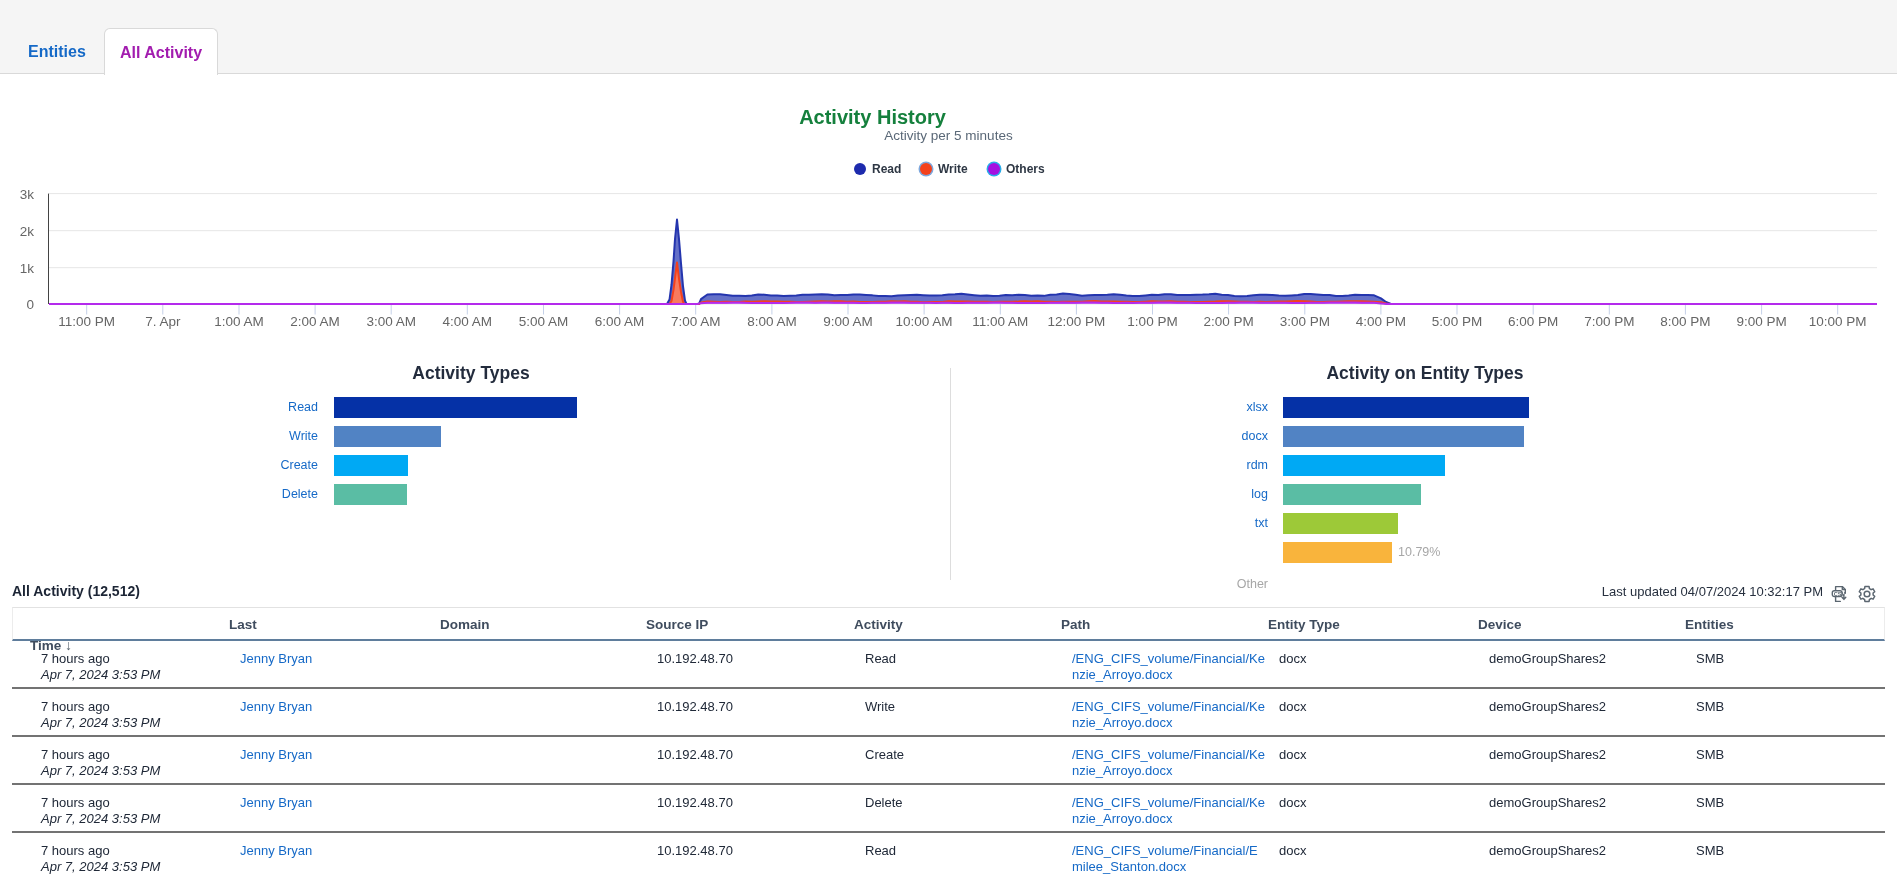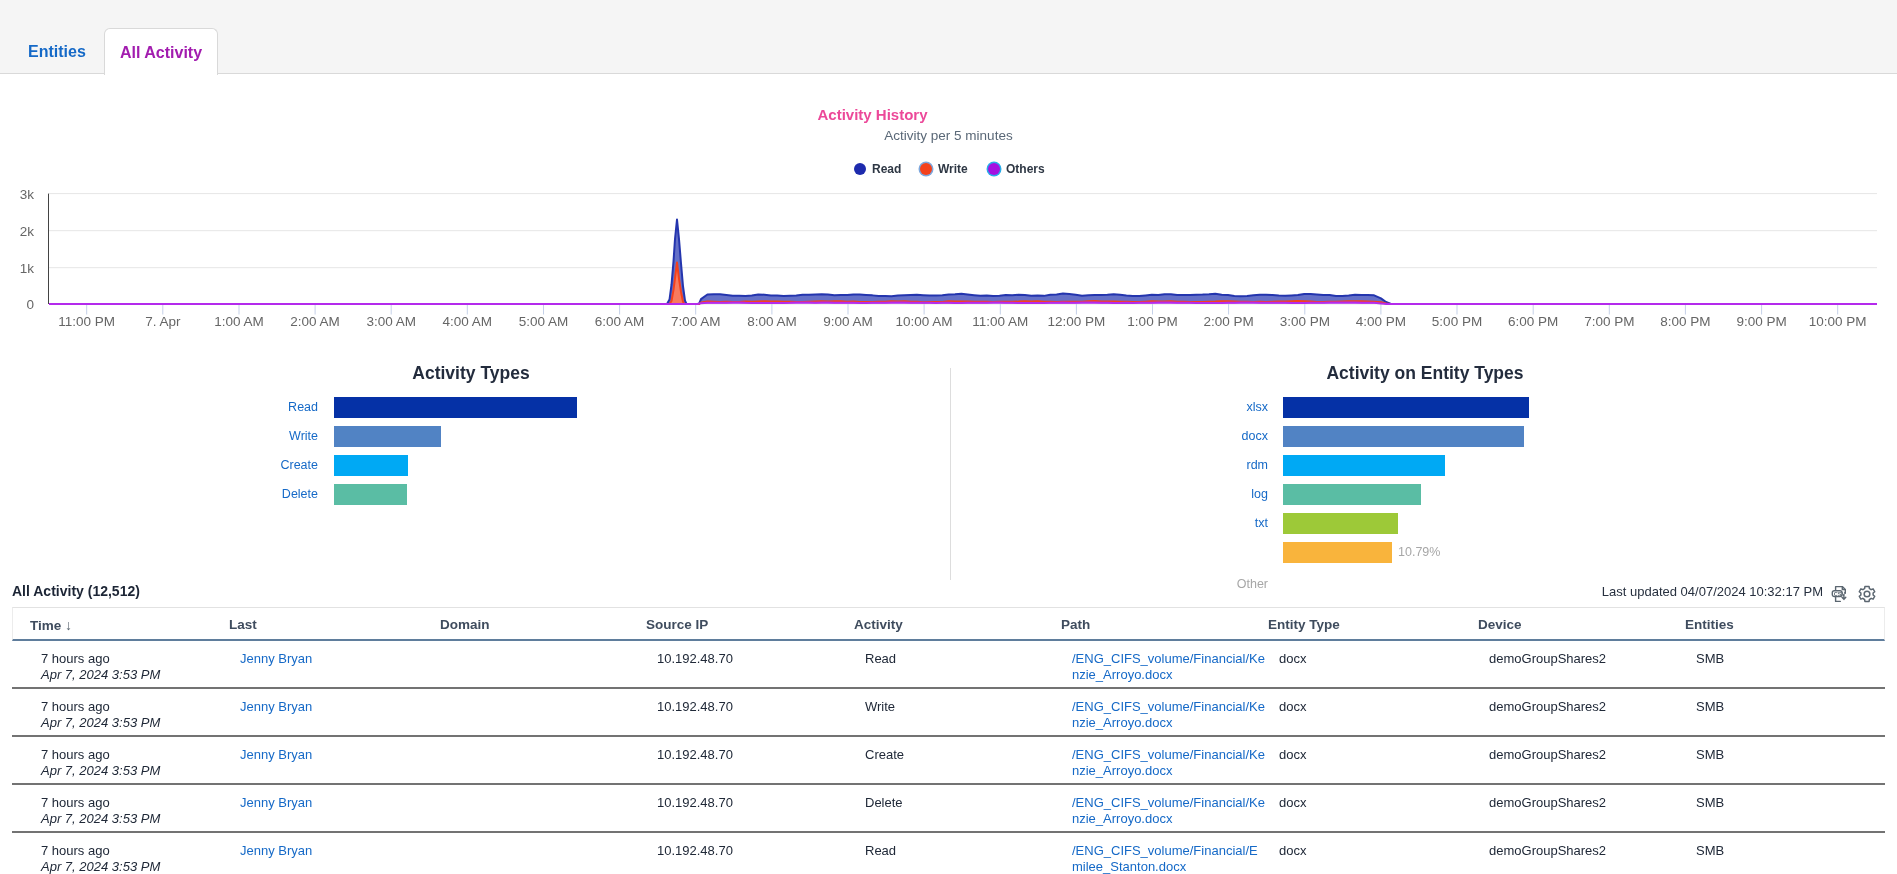--- a/index.html
+++ b/index.html
@@ -1,19 +1,19 @@
 <!DOCTYPE html>
 <html><head><meta charset="utf-8">
 <style>
 * { margin:0; padding:0; box-sizing:border-box; }
 html,body { width:1897px; height:874px; background:#fff; font-family:"Liberation Sans",sans-serif; overflow:hidden; position:relative; }
 .tabbar { position:absolute; top:0; left:0; width:1897px; height:74px; background:#f5f5f5; border-bottom:1px solid #d9d9d9; }
 .tab-ent { position:absolute; top:43px; left:28px; font-size:16px; font-weight:bold; color:#1569c7; }
 .tab-act { position:absolute; top:28px; left:104px; width:114px; height:47px; background:#fff; border:1px solid #d9d9d9; border-bottom:none; border-radius:6px 6px 0 0; text-align:center; font-size:16px; font-weight:bold; color:#a21caf; line-height:48px; }
-.ctitle { position:absolute; top:106px; left:0; width:1745px; text-align:center; font-size:15px; font-weight:bold; color:#ec4899; }
+.ctitle { position:absolute; top:106px; left:0; width:1745px; text-align:center; font-size:20px; font-weight:bold; color:#15803d; }
 .csub { position:absolute; top:128px; left:0; width:1897px; text-align:center; font-size:13.5px; color:#5a6877; }
 .litem { position:absolute; top:162px; font-size:12px; font-weight:bold; color:#2e3744; line-height:14px; }
 .dot { position:absolute; top:163px; width:12px; height:12px; border-radius:50%; }
 .chart { position:absolute; top:185px; left:0; }
 .ptitle { position:absolute; font-size:17.5px; font-weight:bold; color:#232c3d; }
 .blab { position:absolute; font-size:12.5px; color:#1569c7; text-align:right; line-height:21px; height:21px; }
 .blab.gray { color:#a7a7a7; }
 .bar { position:absolute; height:21px; }
 .vdiv { position:absolute; left:950px; top:368px; width:1px; height:212px; background:#dddddd; }
 .alltitle { position:absolute; top:583px; left:12px; font-size:14px; font-weight:bold; color:#1c2535; }
@@ -141,21 +141,21 @@
 <path d="M4.6 13.1 V17.4 H9.3"></path>
 <rect x="1.3" y="6.7" width="9.7" height="5.9" rx="2"></rect>
 <path d="M12.9 10.7 V15.1 M11.0 13.2 L12.9 15.4 L14.8 13.2"></path>
 </g>
 <text x="2.7" y="11.8" font-family="Liberation Sans" font-size="5.6" font-weight="bold" fill="#5b6670">CSV</text>
 </svg><span class="ic2"><svg width="20" height="20" viewBox="0 0 24 24" fill="none" stroke="#5b6670" stroke-width="1.8">
 <circle cx="12" cy="12" r="3.4"></circle>
 <path d="M19.4 12a7.4 7.4 0 0 0-.1-1.2l2-1.5-2-3.5-2.3 1a7.4 7.4 0 0 0-2.1-1.2L14.5 3h-5l-.4 2.6a7.4 7.4 0 0 0-2.1 1.2l-2.3-1-2 3.5 2 1.5a7.4 7.4 0 0 0 0 2.4l-2 1.5 2 3.5 2.3-1a7.4 7.4 0 0 0 2.1 1.2l.4 2.6h5l.4-2.6a7.4 7.4 0 0 0 2.1-1.2l2.3 1 2-3.5-2-1.5c.1-.4.1-.8.1-1.2z" stroke-linejoin="round"></path>
 </svg></span></div>
 <div class="thead">
-    <div class="th" style="left:17px;">Time <span class="arr">↓</span></div>
+    <div class="th" style="left:17px;margin-top:20px;">Time <span class="arr">↓</span></div>
     <div class="th" style="left:216px;">Last</div>
     <div class="th" style="left:427px;">Domain</div>
     <div class="th" style="left:633px;">Source IP</div>
     <div class="th" style="left:841px;">Activity</div>
     <div class="th" style="left:1048px;">Path</div>
     <div class="th" style="left:1255px;">Entity Type</div>
     <div class="th" style="left:1465px;">Device</div>
     <div class="th" style="left:1672px;">Entities</div>
   </div>
 <div class="row" style="top:641px;">

